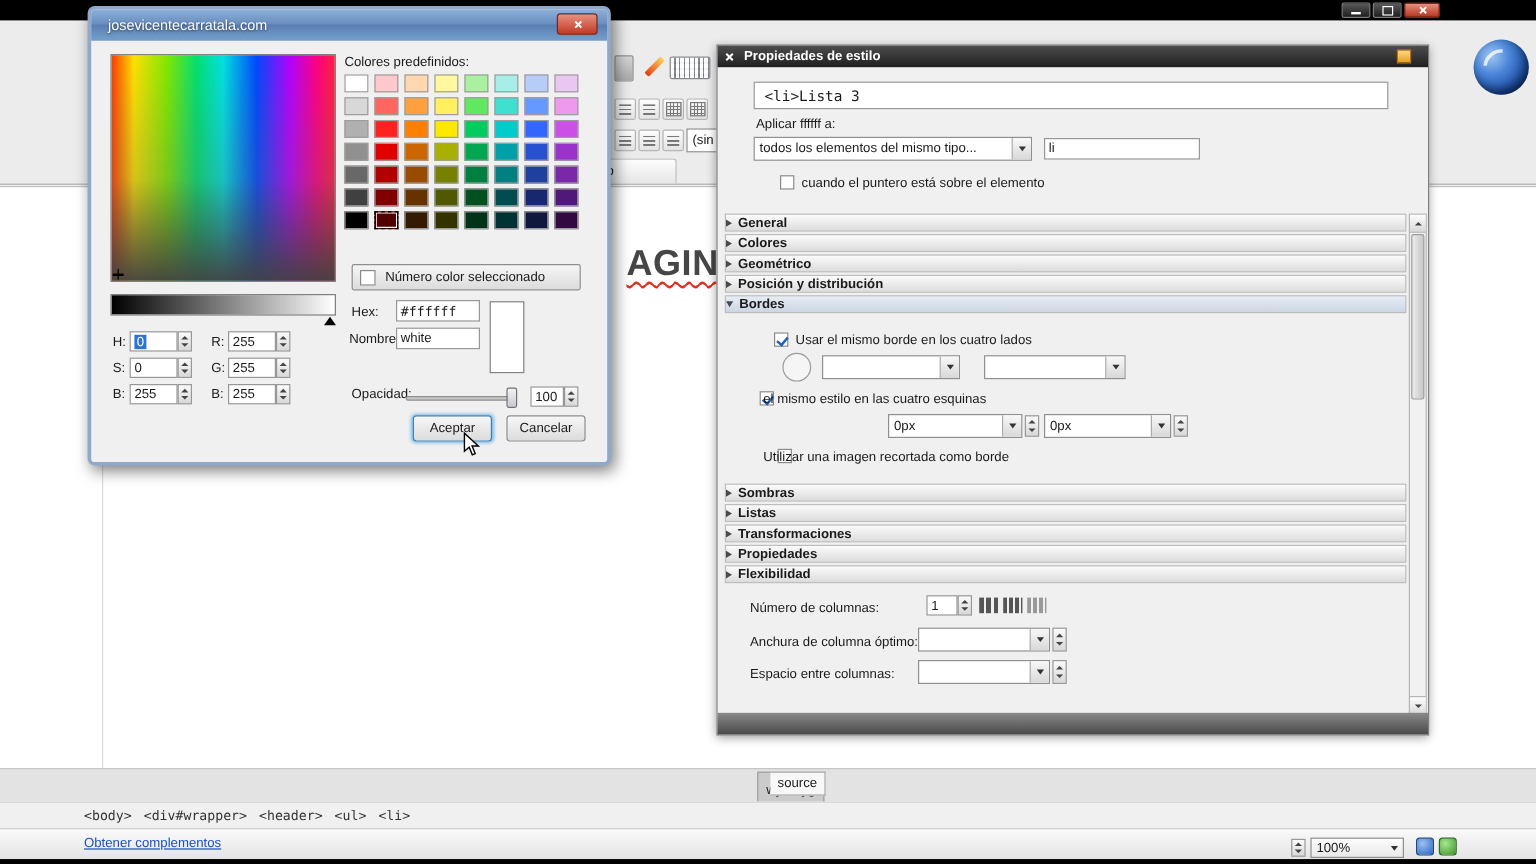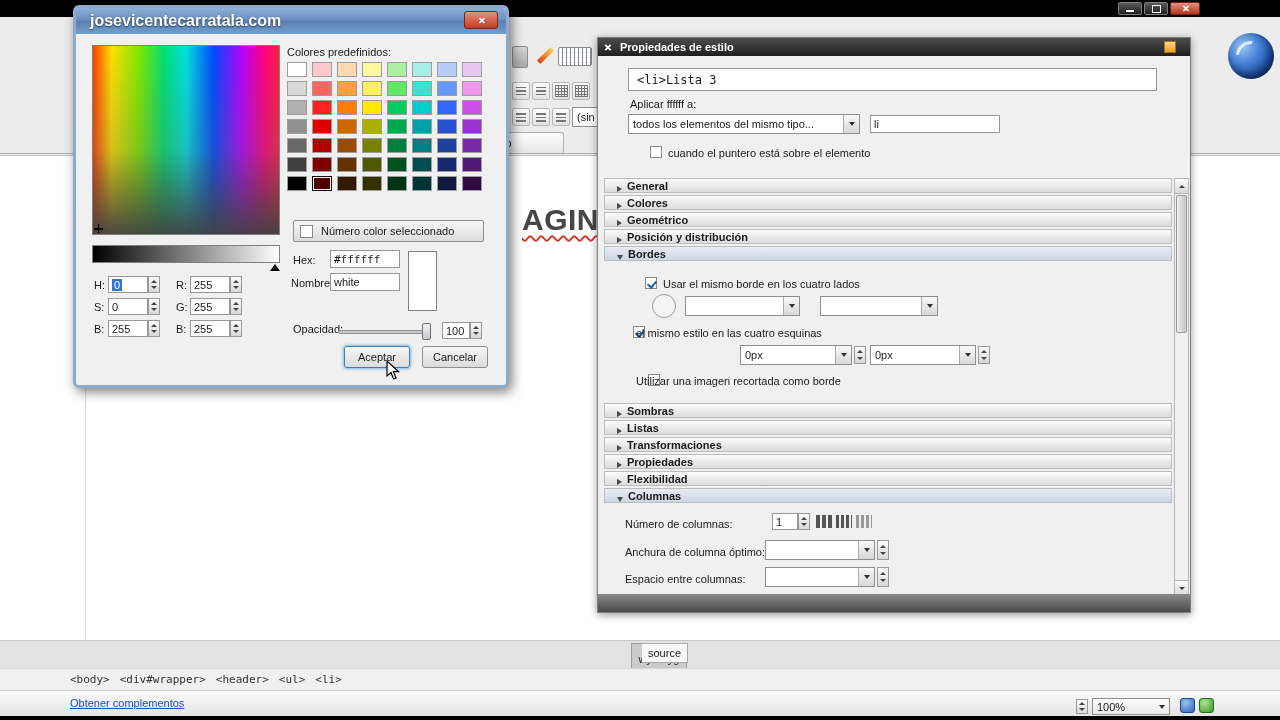--- a/index.html
+++ b/index.html
@@ -37,42 +37,42 @@
   .btn{display:flex;align-items:center;justify-content:center;background:linear-gradient(#f6f6f6,#dcdcdc);
        border:1px solid #8e8e8e;border-radius:3px;box-sizing:border-box;}
   .btn.primary{border-color:#3c7fb1;box-shadow:0 0 3px 1px #7ab8e8;}
 
   
   #style-panel{left:597px;top:37px;width:594px;height:576px;background:#f0f0f0;border:1px solid #7f7f7f;
                box-shadow:0 2px 8px rgba(0,0,0,.4);z-index:10;}
   .panel-header{position:absolute;left:0;top:0;width:592px;height:18px;background:linear-gradient(#4d4d4d,#1f1f1f);
                 display:flex;align-items:center;color:#fff;font-weight:bold;}
   .section-header{height:15px;margin:0 18px 2px 6px;background:linear-gradient(#fbfbfb,#dcdcdc);
-                  border:1px solid #bdbdbd;box-sizing:border-box;display:flex;align-items:flex-end;gap:5px;
-                  padding-left:12px;font-weight:bold;}
+                  border:1px solid #bdbdbd;box-sizing:border-box;display:flex;align-items:center;gap:5px;
+                  padding-left:0;font-weight:bold;}
   .section-header.expanded{background:linear-gradient(#e7ecf4,#ccd6e5);}
   .tri{width:0;height:0;border-top:3.5px solid transparent;border-bottom:3.5px solid transparent;border-left:5px solid #4a4a4a;}
   .section-header.expanded .tri{border-left:3.5px solid transparent;border-right:3.5px solid transparent;
                   border-top:5px solid #4a4a4a;border-bottom:none;}
   .section-body{position:relative;margin:0 18px 2px 6px;}
   .sb{background:#f1f1f1;border:1px solid #b5b5b5;box-sizing:border-box;}
   .sb-btn{position:absolute;left:0;width:13px;height:14px;background:linear-gradient(#fdfdfd,#d9d9d9);
           display:flex;align-items:center;justify-content:center;}
   .sb-thumb{position:absolute;left:1px;width:11px;background:linear-gradient(to right,#ececec,#c6c6c6);
             border:1px solid #9a9a9a;border-radius:2px;box-sizing:border-box;}
   .colicon{width:16px;height:13px;background:repeating-linear-gradient(to right,#555 0 4px,transparent 4px 6px);}
   .colicon.three{background:repeating-linear-gradient(to right,#555 0 3px,transparent 3px 5px);}
   .colicon.dots{background:repeating-linear-gradient(to right,#999 0 3px,transparent 3px 5px);}
 
   
   #color-dialog{left:73px;top:5px;width:436px;height:383px;border:3px solid #8ea9cc;border-radius:6px;
                 background:#f0f0f0;box-shadow:3px 4px 12px rgba(0,0,0,.5);z-index:20;}
   .dlg-title{position:absolute;left:0;top:0;width:430px;height:26px;border-radius:3px 3px 0 0;
              background:linear-gradient(#8db0d8 0%,#6a8fc0 45%,#5a7fb2 50%,#74a0cc 100%);
-             display:flex;align-items:center;color:#fff;font-weight:bold;font-size:16px;
+             display:flex;align-items:center;color:#fff;font-weight:normal;font-size:12px;
              text-shadow:0 1px 2px rgba(0,0,0,.6);}
   .grad-field{background:linear-gradient(to bottom, rgba(120,120,120,0) 0%, rgba(100,100,100,.25) 55%, rgba(66,66,66,.95) 100%),
               linear-gradient(to right,#ff3c00 0%,#ffe000 10%,#7fe800 25%,#00e070 38%,#00e0e0 50%,#0048ff 65%,#b400ff 80%,#ff0080 92%,#ff2040 100%);
               border:1px solid #808080;box-sizing:border-box;}
   .gray-bar{background:linear-gradient(to right,#000,#fff);border:1px solid #808080;box-sizing:border-box;}
   #palette-grid{display:grid;grid-template-columns:repeat(8,20px);grid-auto-rows:15px;column-gap:5px;row-gap:4px;}
   .swatch{width:20px;height:15px;border:1px solid #9d9d9d;box-sizing:border-box;}
   .swatch.selected{border:1px dashed #000;box-shadow:inset 0 0 0 1px #fff;}
   .sel-text{background:#2e74d6;color:#fff;padding:0 2px;}
 
@@ -289,24 +289,20 @@
           <span class="tri"></span>
           <span>Transformaciones</span>
         </div>
       <div class="section-header">
           <span class="tri"></span>
           <span>Propiedades</span>
         </div>
       <div class="section-header">
           <span class="tri"></span>
           <span>Flexibilidad</span>
-        </div>
-      <div class="section-header expanded">
-          <span class="tri"></span>
-          <span>Columnas</span>
         </div>
 
       <div class="section-body" style="height:90px;">
         <span class="lbl abs" style="left:21px;top:13px;">Número de columnas:</span>
         <div class="field abs" style="left:168px;top:8px;width:26px;height:17px;">
           <span>1</span>
         </div>
         <span class="spin abs" style="left:194px;top:8px;width:12px;height:17px;">
             <span class="arr-u-s"></span>
             <span class="arr-d-s"></span>

